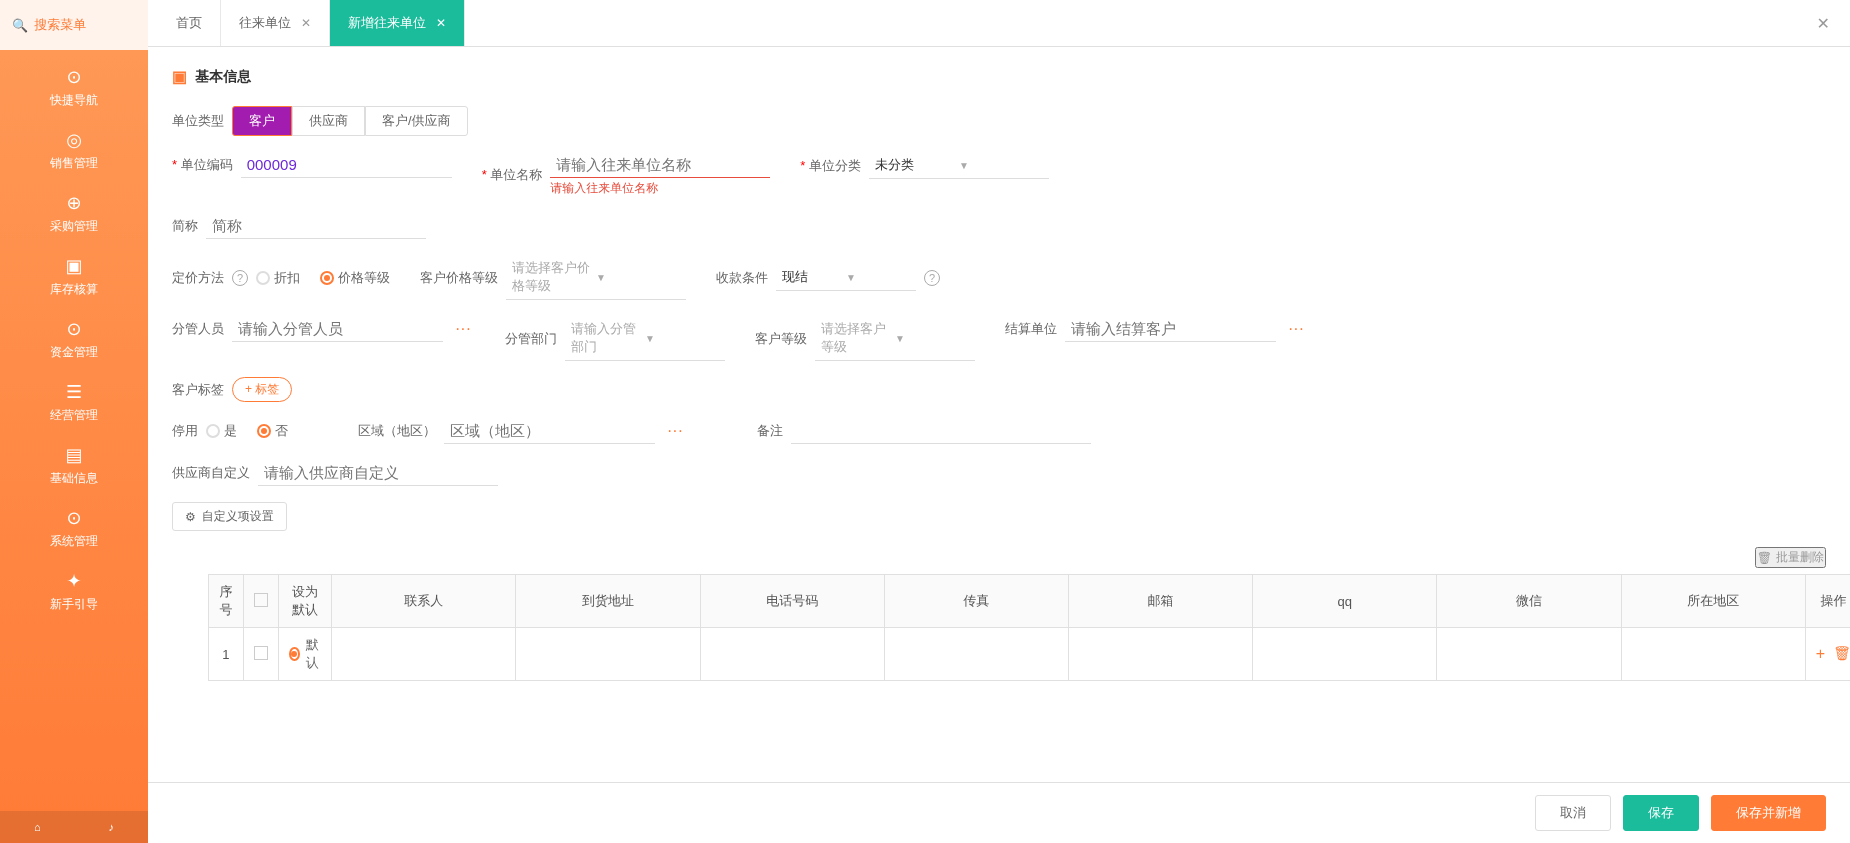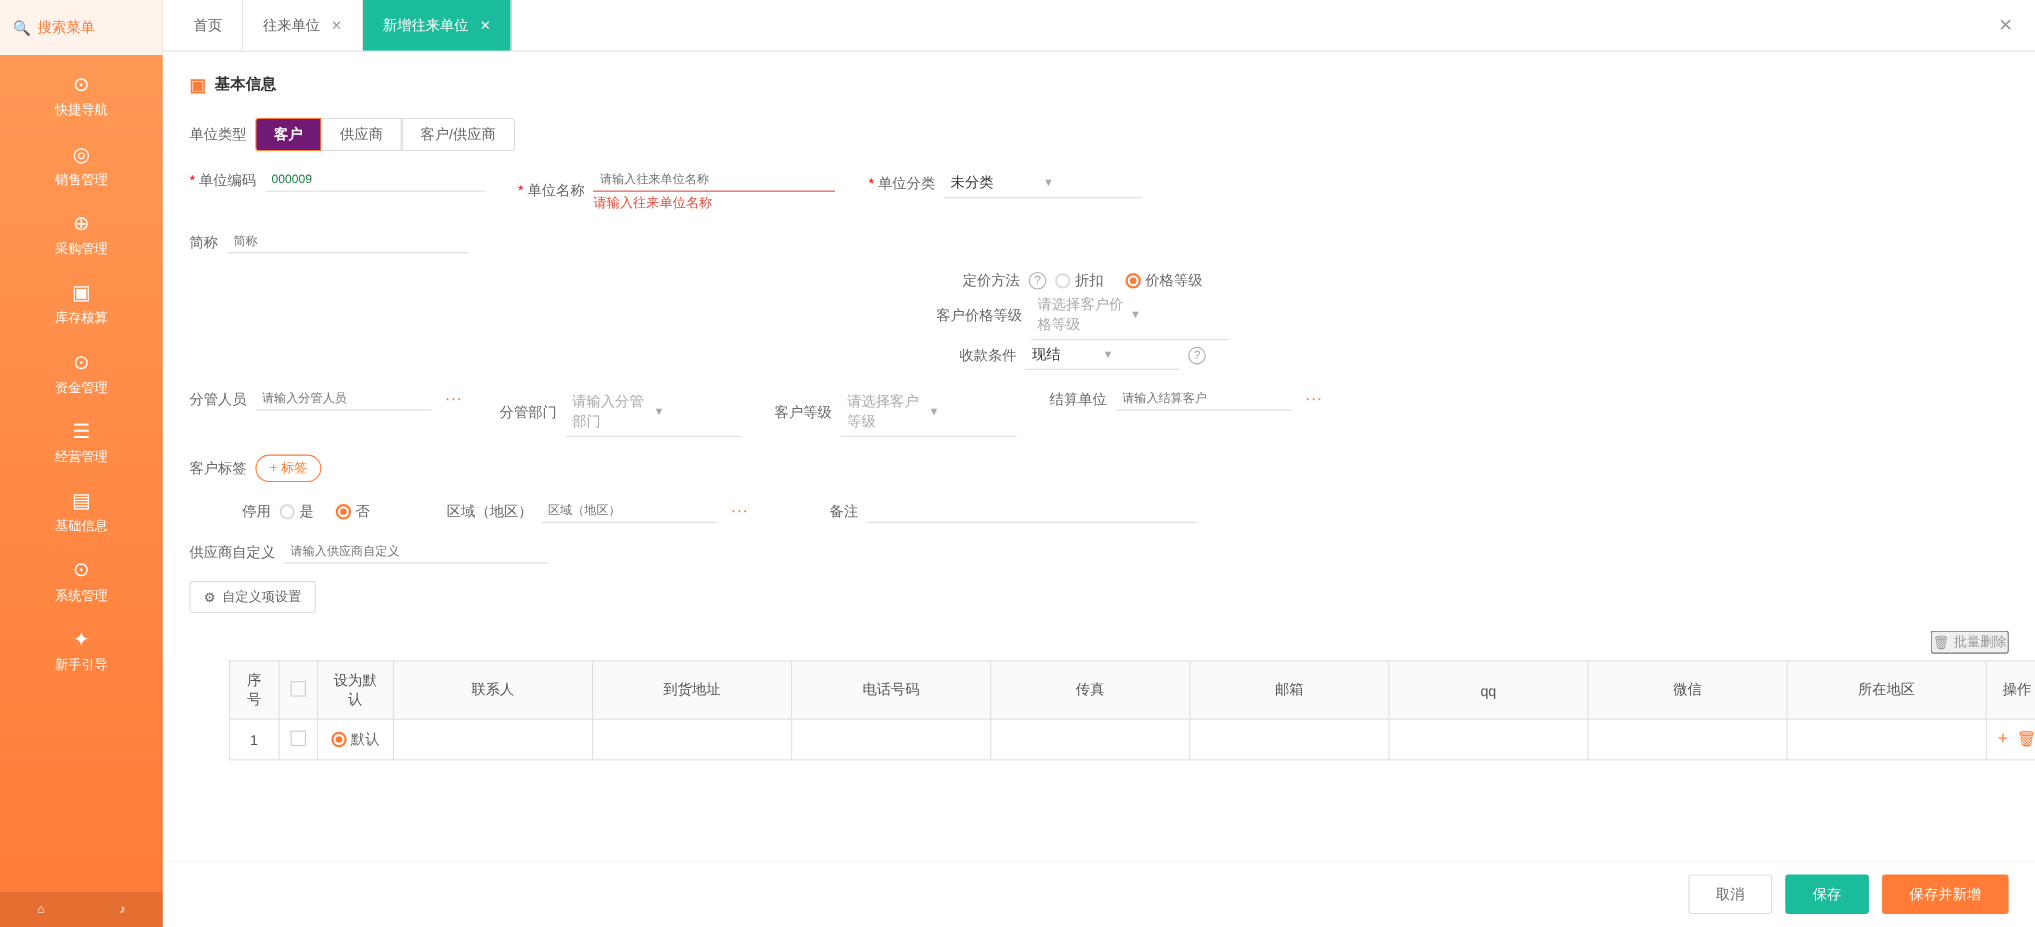--- a/index.html
+++ b/index.html
@@ -124,22 +124,22 @@
     }
     .required::before {
       content: '* ';
       color: #f00;
     }
     .form-input {
       border: none;
       border-bottom: 1px solid #ddd;
       outline: none;
       padding: 4px 6px;
-      font-size: 11px;
-      color: #15803d;
+      font-size: 15px;
+      color: #6d28d9;
       min-width: 160px;
       background: transparent;
     }
     .form-input.error { border-bottom-color: #e74c3c; }
     .error-msg { color: #e74c3c; font-size: 12px; margin-top: 2px; display: block; }
 
     .form-select-wrap {
       display: flex;
       align-items: center;
       border-bottom: 1px solid #ddd;
@@ -155,24 +155,23 @@
     .unit-type-group { display: flex; gap: 0; }
     .unit-type-btn {
       border: 1px solid #ddd;
       padding: 5px 16px;
       cursor: pointer;
       font-size: 13px;
       background: #fff;
       color: #666;
     }
     .unit-type-btn.active {
-      background: #701a75;
+      background: #a21caf;
       color: #fff;
       border-color: #ff7b36;
-      font-weight: bold;
     }
     .unit-type-btn:first-child { border-radius: 3px 0 0 3px; }
     .unit-type-btn:last-child { border-radius: 0 3px 3px 0; }
 
     
     .radio-group { display: flex; align-items: center; gap: 20px; }
     .radio-item { display: flex; align-items: center; gap: 4px; cursor: pointer; font-size: 13px; color: #666; }
     .radio-circle {
       width: 14px; height: 14px;
       border-radius: 50%;
@@ -398,21 +397,21 @@
       </div>
     </div>
 
     <div class="form-row">
       <div class="form-field">
         <span class="form-label">简称</span>
         <input class="form-input" style="min-width: 220px;" placeholder="简称">
       </div>
     </div>
 
-    <div class="form-row" style="align-items:center;flex-direction:column;">
+    <div class="form-row" style="align-items:center;">
       <div class="form-field">
         <span class="form-label">定价方法</span>
         <span class="help-icon">?</span>
         <div class="radio-group">
           <div class="radio-item">
             <div class="radio-circle"></div>
             <span>折扣</span>
           </div>
           <div class="radio-item">
             <div class="radio-circle checked"></div>
@@ -464,21 +463,21 @@
       </div>
     </div>
 
     <div class="form-row" style="align-items:flex-end;">
       <div class="form-field">
         <span class="form-label">客户标签</span>
         <button class="tag-btn">+ 标签</button>
       </div>
     </div>
 
-    <div class="form-row" style="align-items:center;margin-left:48px;">
+    <div class="form-row" style="align-items:center;">
       <div class="form-field">
         <span class="form-label">停用</span>
         <div class="radio-group">
           <div class="radio-item">
             <div class="radio-circle"></div>
             <span>是</span>
           </div>
           <div class="radio-item">
             <div class="radio-circle checked"></div>
             <span>否</span>

